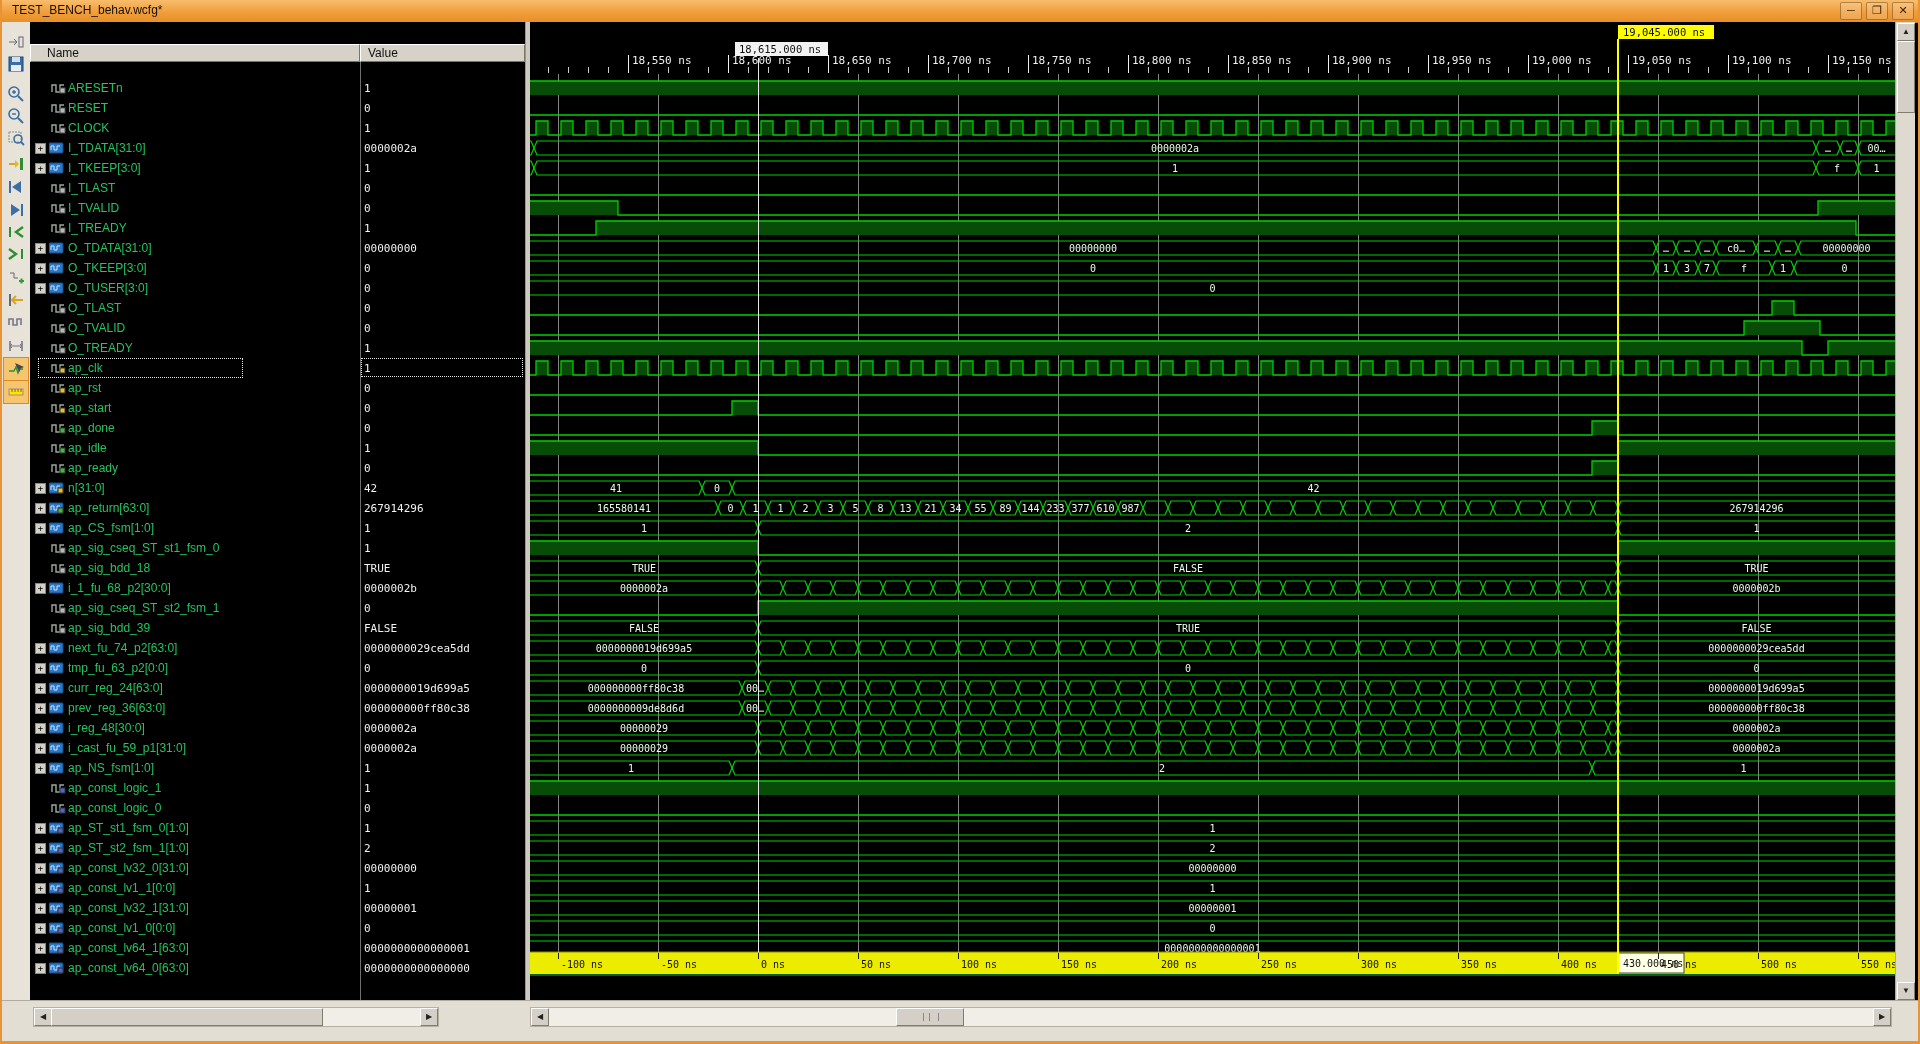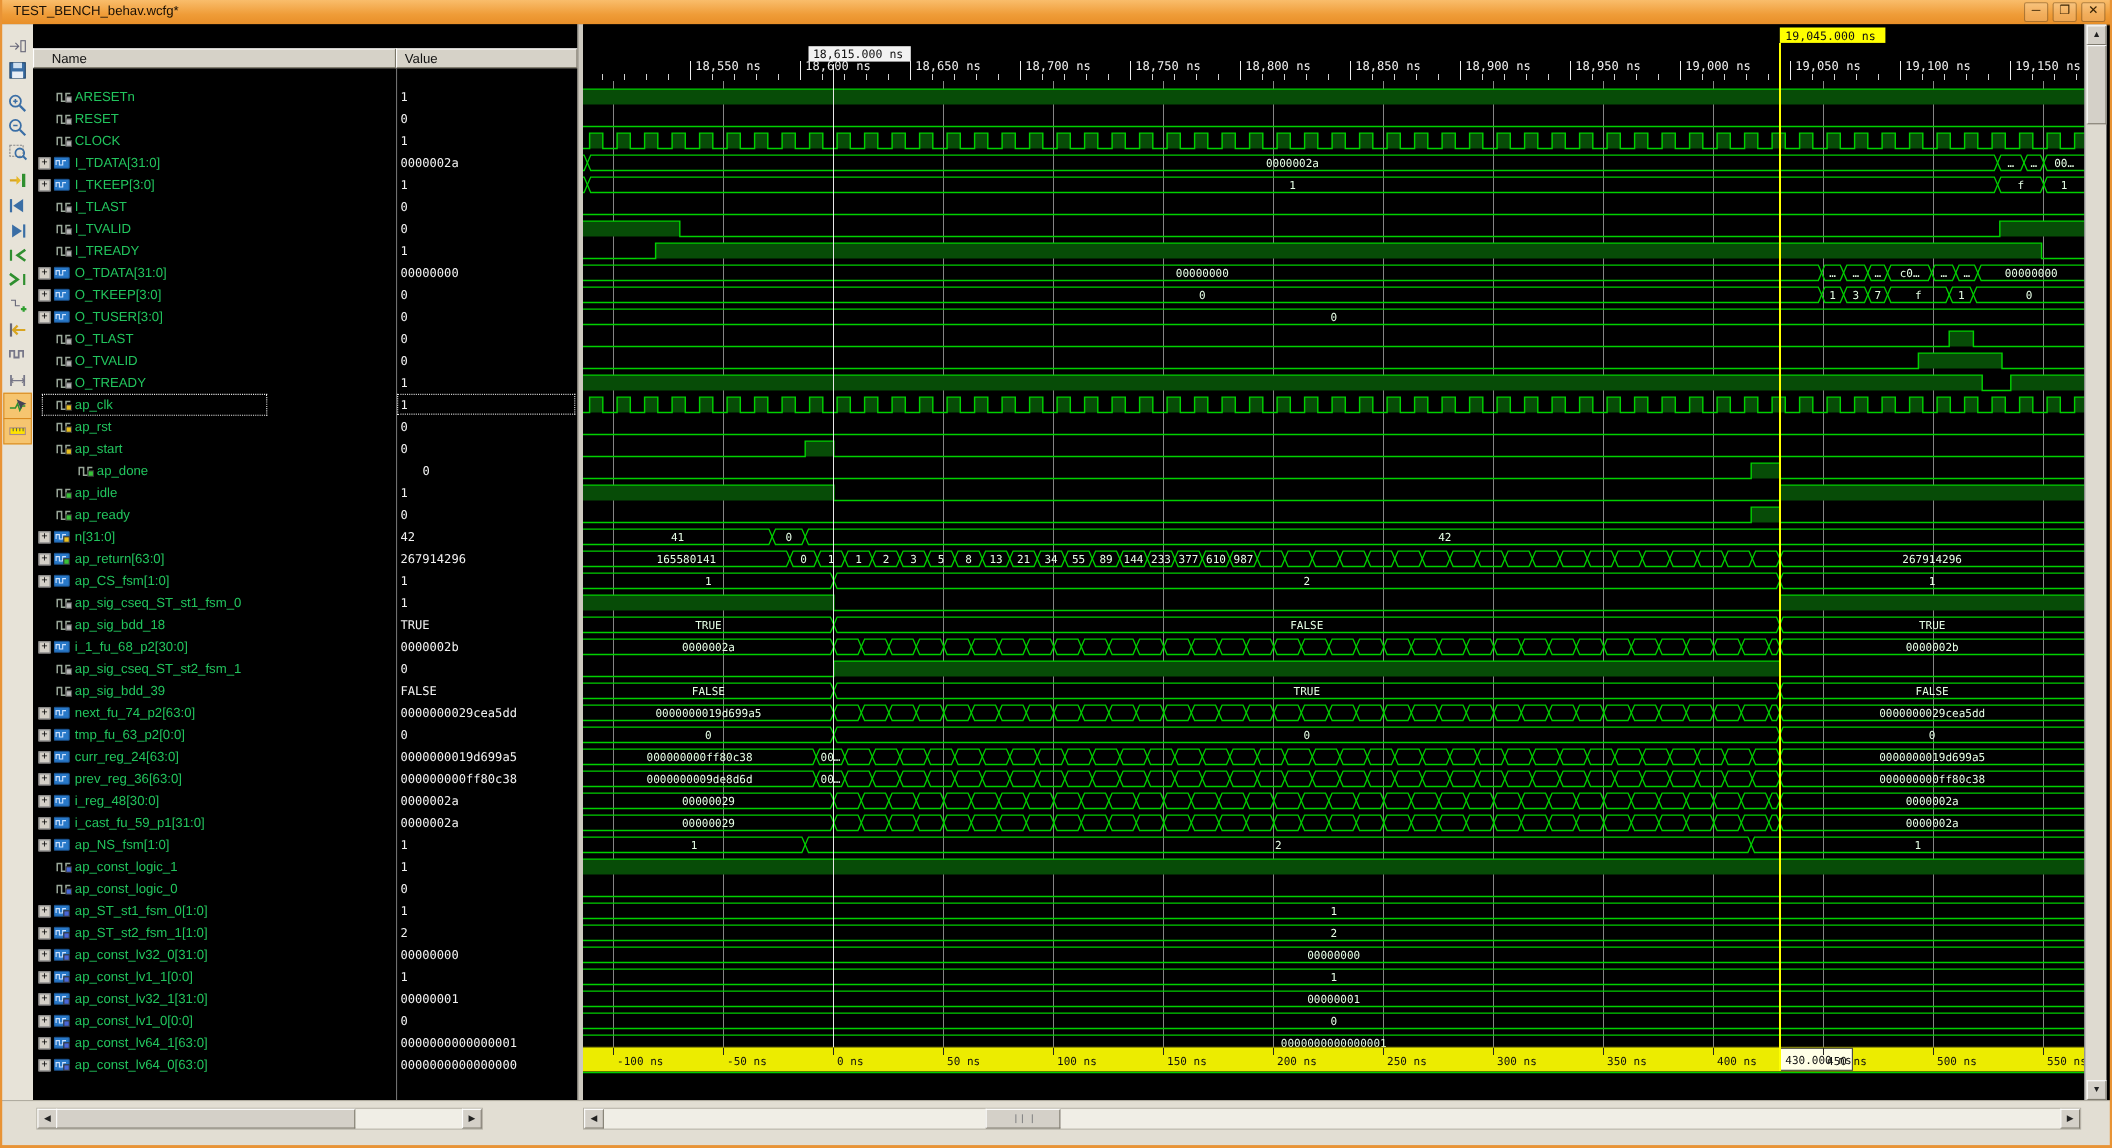--- a/index.html
+++ b/index.html
@@ -316,21 +316,21 @@
           <span class="val">0</span>
         </div>
         <div class="trow" style="top: 376px;">
           <svg class="sicon" style="left:21px" width="15" height="12">
             <path d="M1 10V3h4v7h4V3h4" fill="none" stroke="#9aa89a" stroke-width="1.4"></path>
             <rect x="9" y="6" width="5" height="5" fill="#e8c020" stroke="#333"></rect>
           </svg>
           <span class="nm">ap_start</span>
           <span class="val">0</span>
         </div>
-        <div class="trow" style="top: 396px; margin-left: 20px;">
+        <div class="trow" style="top: 396px;">
           <svg class="sicon" style="left:21px" width="15" height="12">
             <path d="M1 10V3h4v7h4V3h4" fill="none" stroke="#9aa89a" stroke-width="1.4"></path>
             <rect x="9" y="6" width="5" height="5" fill="#38c038" stroke="#333"></rect>
           </svg>
           <span class="nm">ap_done</span>
           <span class="val">0</span>
         </div>
         <div class="trow" style="top: 416px;">
           <svg class="sicon" style="left:21px" width="15" height="12">
             <path d="M1 10V3h4v7h4V3h4" fill="none" stroke="#9aa89a" stroke-width="1.4"></path>

